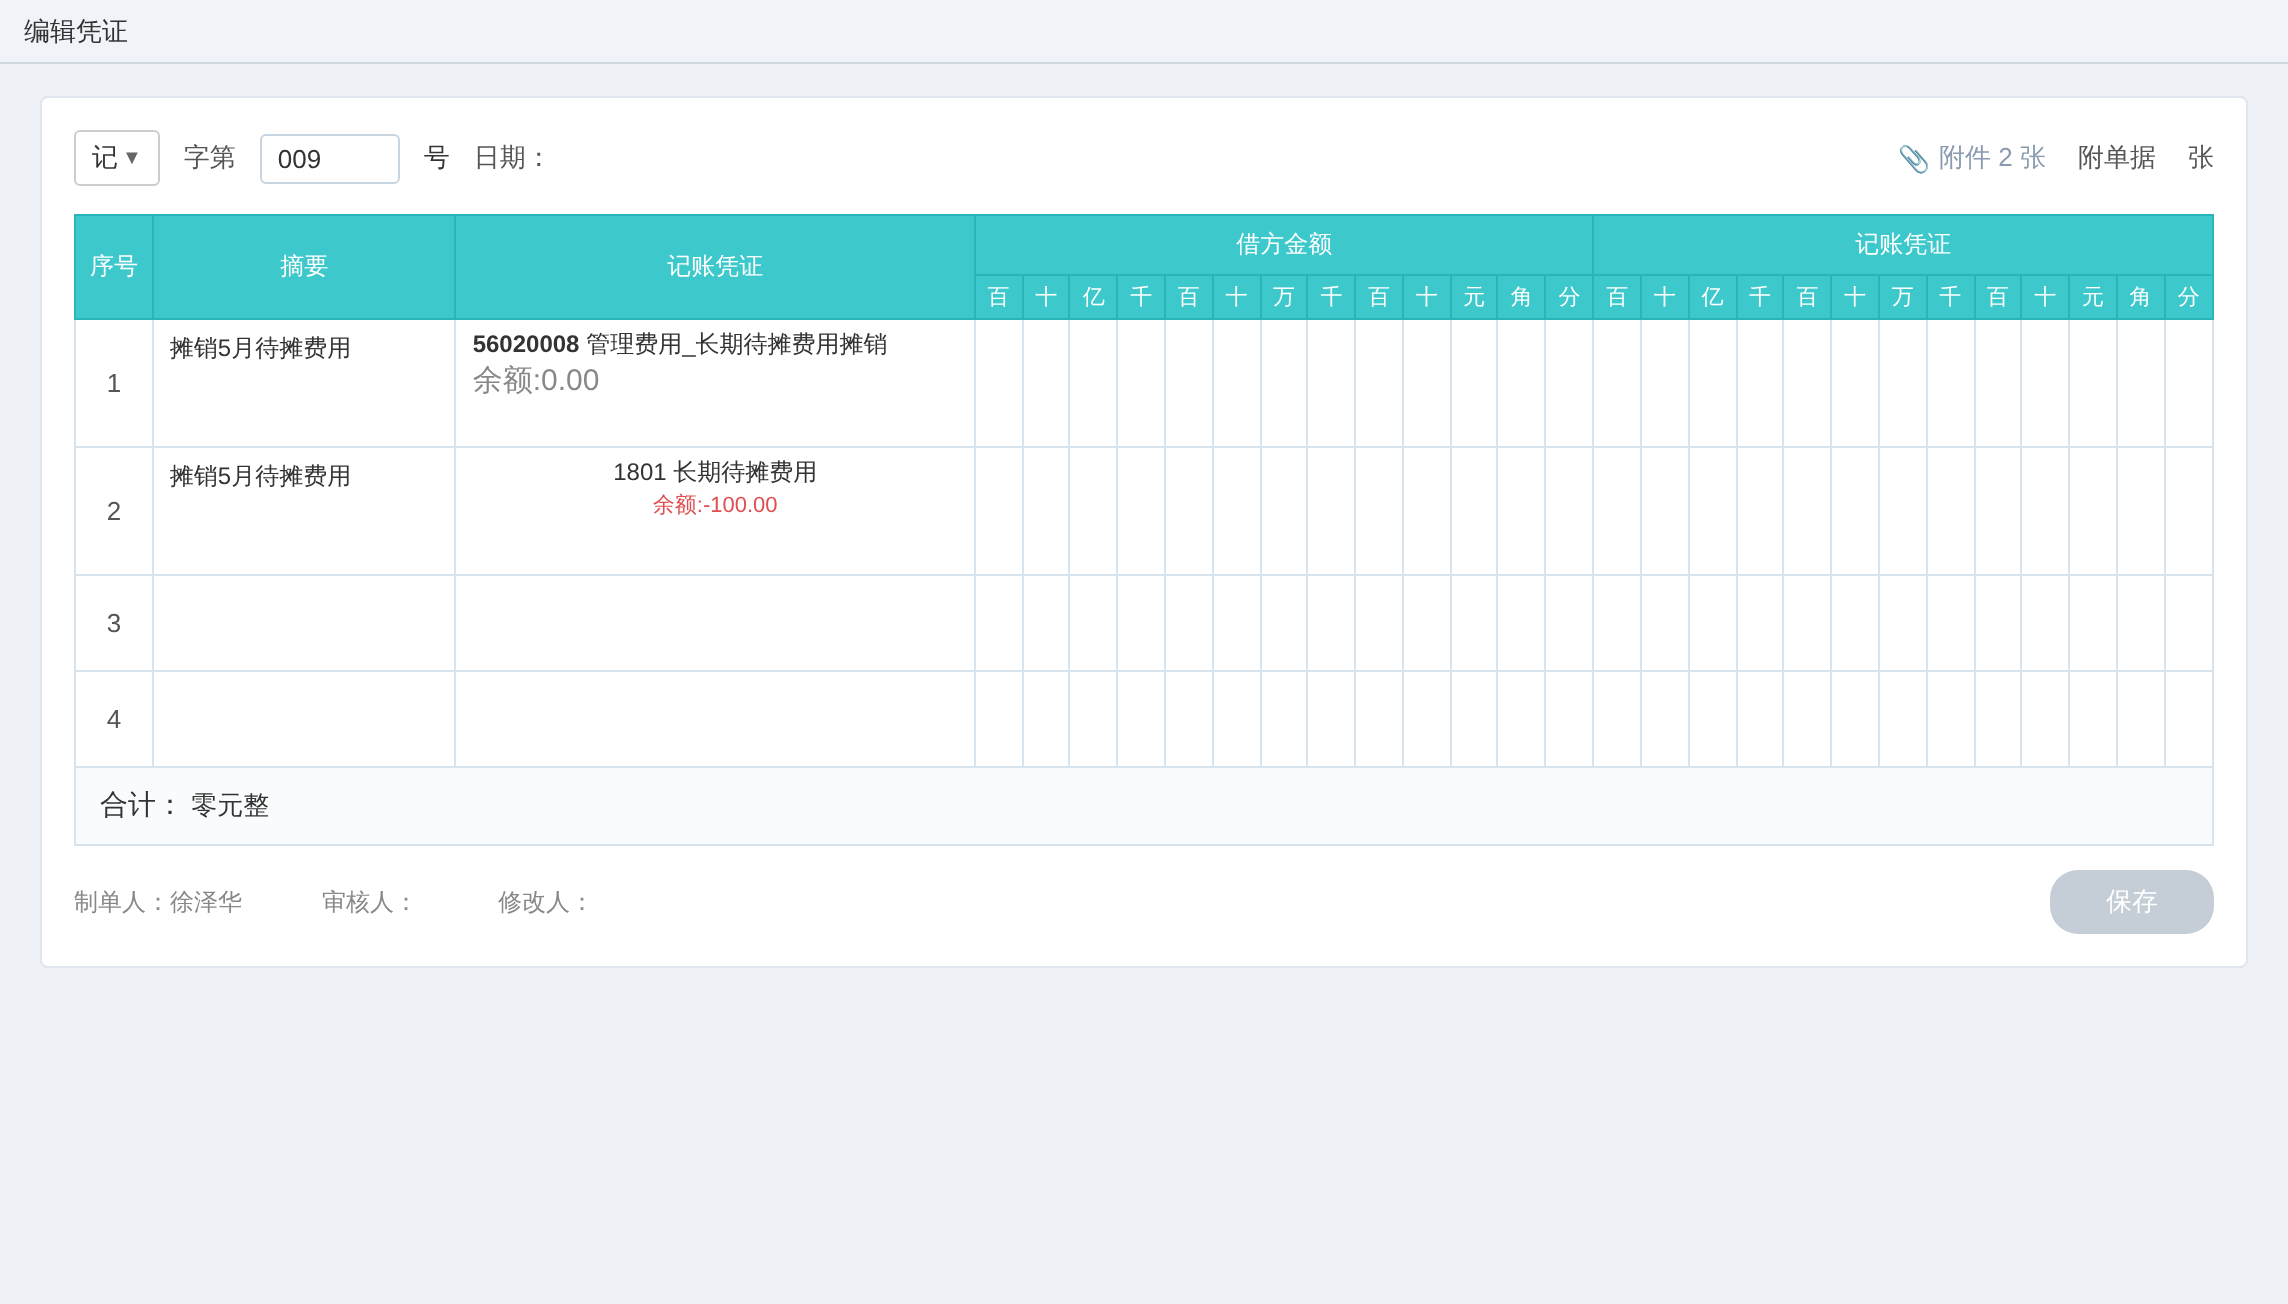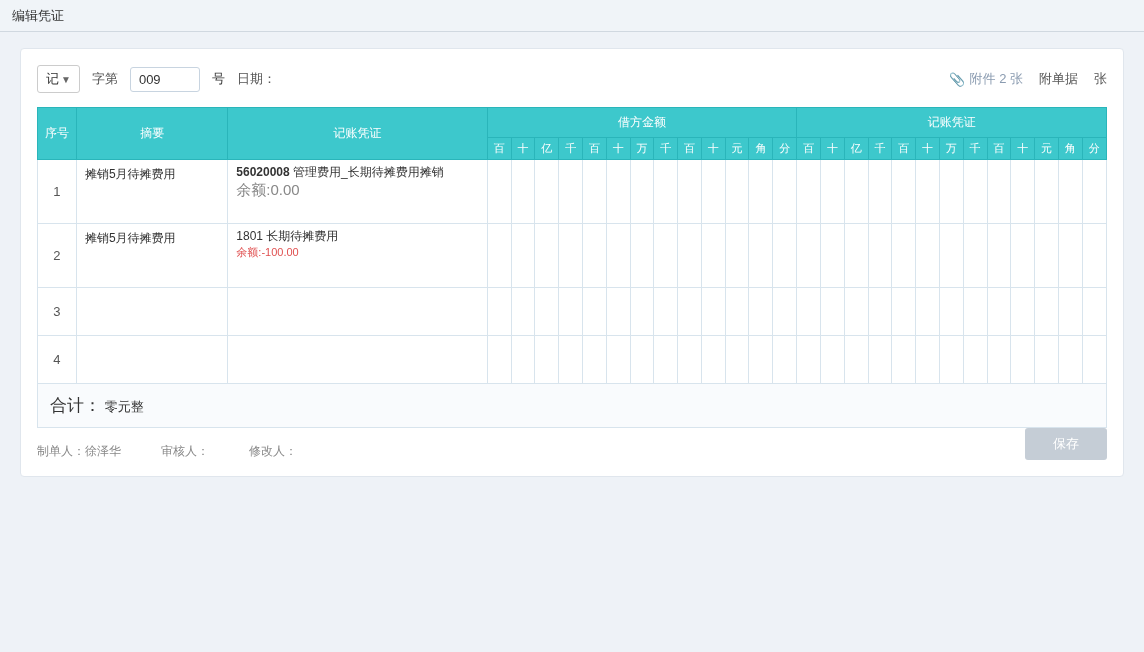--- a/index.html
+++ b/index.html
@@ -164,37 +164,37 @@
     .th-group {
       background: #3dc8cc;
       color: #fff;
       text-align: center;
       border: 1px solid #2ab5ba;
       padding: 4px 2px;
       font-size: 12px;
     }
     .bottom-bar {
       display: flex;
-      align-items: flex-end;
-      margin-top: 0;
+      align-items: center;
+      margin-top: 12px;
       gap: 40px;
     }
     .bottom-bar-text {
       color: #aaa;
       font-size: 12px;
     }
     .bottom-bar-text span {
       color: #888;
     }
     .save-btn {
       margin-left: auto;
       background: #c5cdd6;
       color: #fff;
       border: none;
-      border-radius: 3px;
+      border-radius: 14px;
       padding: 7px 28px;
       font-size: 13px;
       cursor: not-allowed;
     }
 
     
     .main-container::-webkit-scrollbar { width: 6px; }
     .main-container::-webkit-scrollbar-track { background: #e0e8f0; }
     .main-container::-webkit-scrollbar-thumb { background: #b0bec8; border-radius: 3px; }
   </style>
@@ -331,21 +331,21 @@
             <td style="border: 1px solid rgb(216, 228, 237); width: 22px; min-width: 22px; text-align: center;"></td>
             <td style="border: 1px solid rgb(216, 228, 237); width: 22px; min-width: 22px; text-align: center;"></td>
             <td style="border: 1px solid rgb(216, 228, 237); width: 22px; min-width: 22px; text-align: center;"></td>
             <td style="border: 1px solid rgb(216, 228, 237); width: 22px; min-width: 22px; text-align: center;"></td>
             <td style="border: 1px solid rgb(216, 228, 237); width: 22px; min-width: 22px; text-align: center;"></td>
             <td style="border: 1px solid rgb(216, 228, 237); width: 22px; min-width: 22px; text-align: center;"></td>
           </tr>
           <tr style="height: 64px;">
             <td style="text-align: center; vertical-align: middle; font-size: 13px; color: rgb(85, 85, 85);">2</td>
             <td style="text-align: left; padding: 6px 8px; font-size: 12px; color: rgb(51, 51, 51); vertical-align: top;">摊销5月待摊费用</td>
-            <td style="text-align: left; padding: 4px 8px; font-size: 12px; color: rgb(51, 51, 51); vertical-align: top;"><span style="font-weight: 500;">1801 </span><span>长期待摊费用</span><br><span style="font-size: 11px; color: rgb(224, 80, 80);">余额:-100.00</span></td>
+            <td style="text-align: center; padding: 4px 8px; font-size: 12px; color: rgb(51, 51, 51); vertical-align: top;"><span style="font-weight: 500;">1801 </span><span>长期待摊费用</span><br><span style="font-size: 11px; color: rgb(224, 80, 80);">余额:-100.00</span></td>
             <td style="border: 1px solid rgb(216, 228, 237); width: 22px; min-width: 22px; text-align: center;"></td>
             <td style="border: 1px solid rgb(216, 228, 237); width: 22px; min-width: 22px; text-align: center;"></td>
             <td style="border: 1px solid rgb(216, 228, 237); width: 22px; min-width: 22px; text-align: center;"></td>
             <td style="border: 1px solid rgb(216, 228, 237); width: 22px; min-width: 22px; text-align: center;"></td>
             <td style="border: 1px solid rgb(216, 228, 237); width: 22px; min-width: 22px; text-align: center;"></td>
             <td style="border: 1px solid rgb(216, 228, 237); width: 22px; min-width: 22px; text-align: center;"></td>
             <td style="border: 1px solid rgb(216, 228, 237); width: 22px; min-width: 22px; text-align: center;"></td>
             <td style="border: 1px solid rgb(216, 228, 237); width: 22px; min-width: 22px; text-align: center;"></td>
             <td style="border: 1px solid rgb(216, 228, 237); width: 22px; min-width: 22px; text-align: center;"></td>
             <td style="border: 1px solid rgb(216, 228, 237); width: 22px; min-width: 22px; text-align: center;"></td>
@@ -425,21 +425,21 @@
             <td style="border: 1px solid rgb(216, 228, 237); width: 22px; min-width: 22px; text-align: center;"></td>
             <td style="border: 1px solid rgb(216, 228, 237); width: 22px; min-width: 22px; text-align: center;"></td>
             <td style="border: 1px solid rgb(216, 228, 237); width: 22px; min-width: 22px; text-align: center;"></td>
             <td style="border: 1px solid rgb(216, 228, 237); width: 22px; min-width: 22px; text-align: center;"></td>
             <td style="border: 1px solid rgb(216, 228, 237); width: 22px; min-width: 22px; text-align: center;"></td>
           </tr>
         </tbody>
     </table>
 
     <div style="border:1px solid #d8e4ed; border-top:none; padding:10px 12px; background:#f9fbfd;">
-      <span style="font-size:17px;color:#333;font-weight:500;">合计：</span>
+      <span style="font-size:14px;color:#333;font-weight:500;">合计：</span>
       <span style="font-size:13px;color:#333;font-weight:500;">零元整</span>
     </div>
 
     <div class="bottom-bar">
       <span class="bottom-bar-text">
         <span>制单人：</span><span>徐泽华</span>
       </span>
       <span class="bottom-bar-text">
         <span>审核人：</span><span></span>
       </span>

